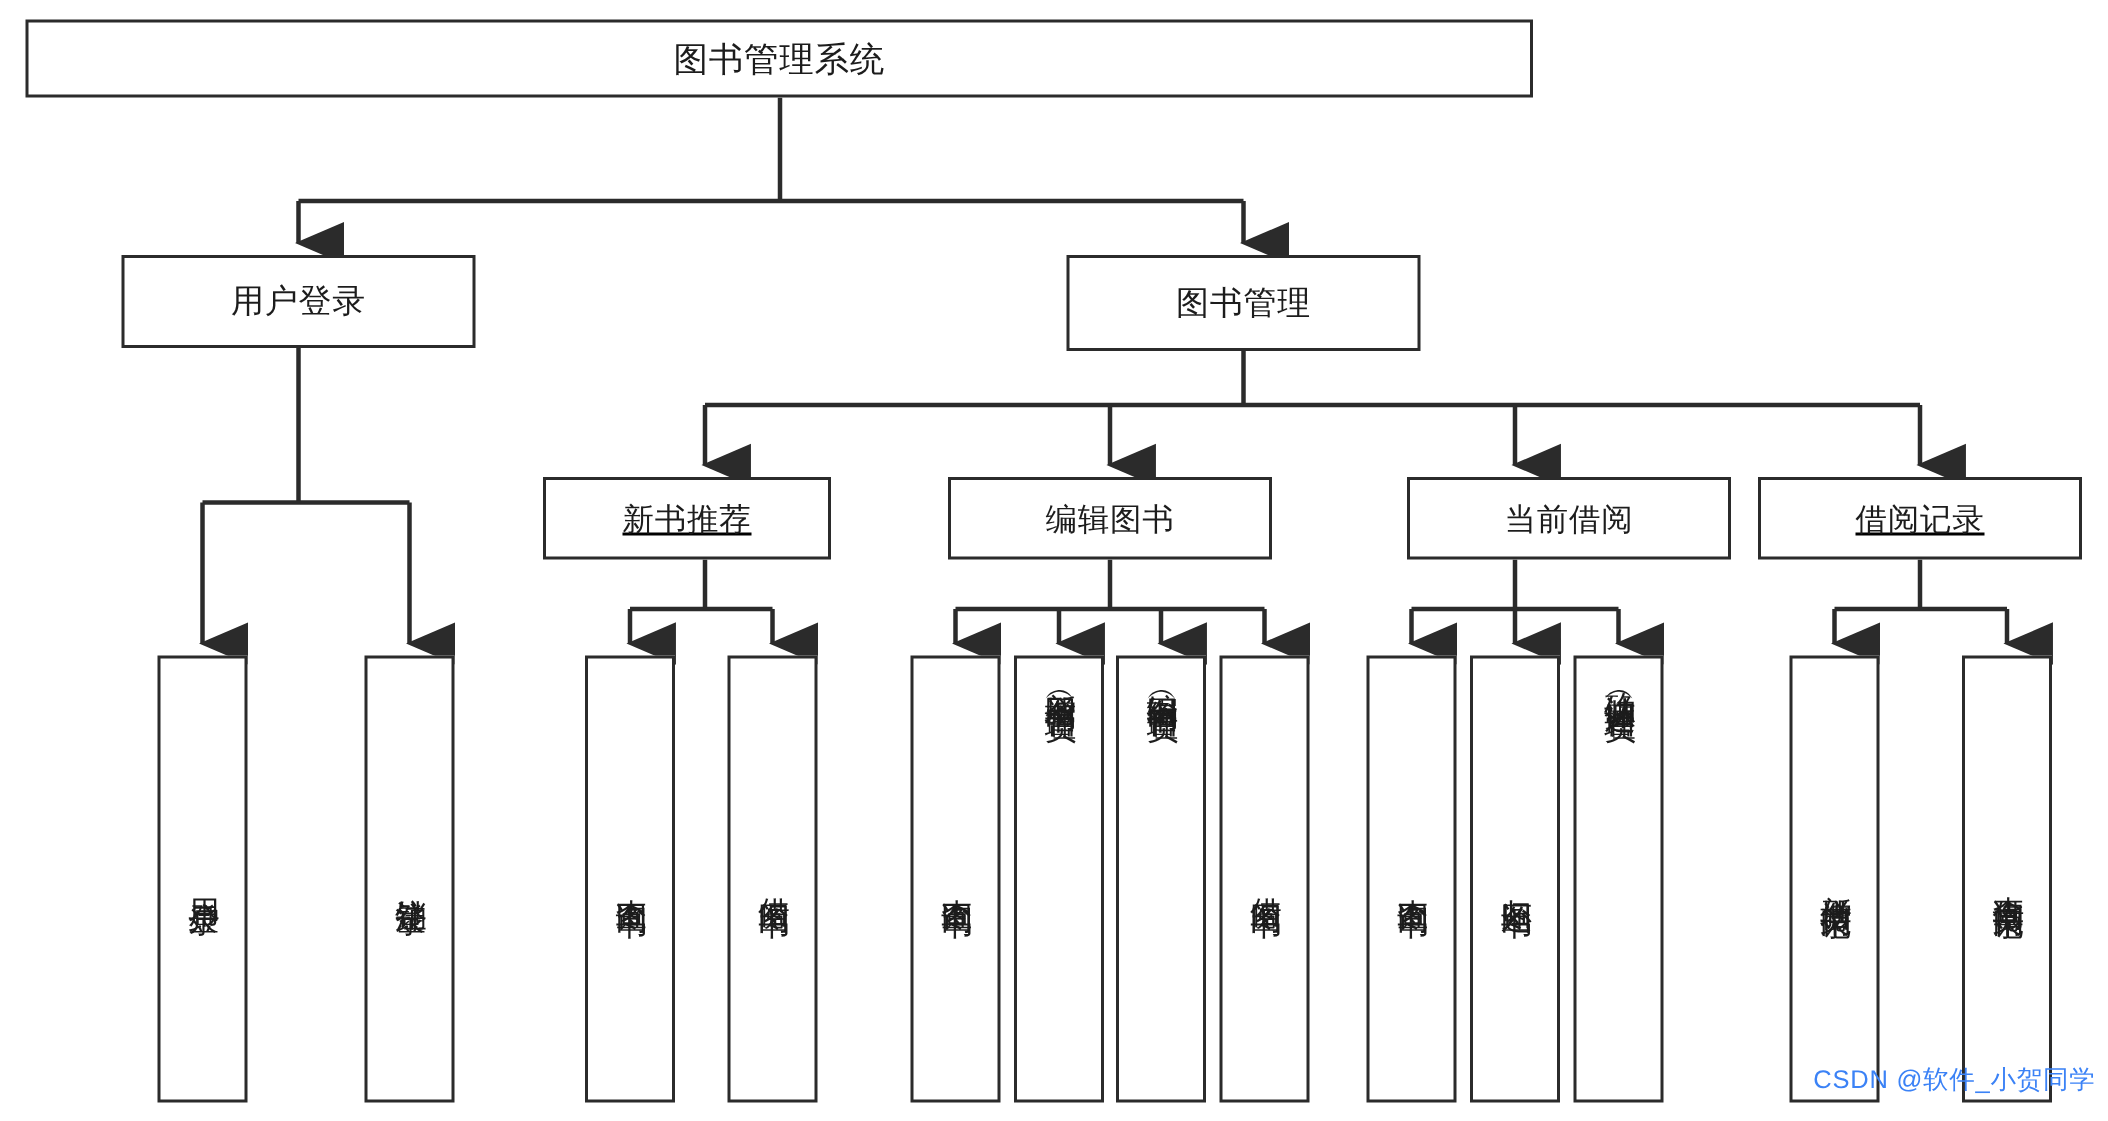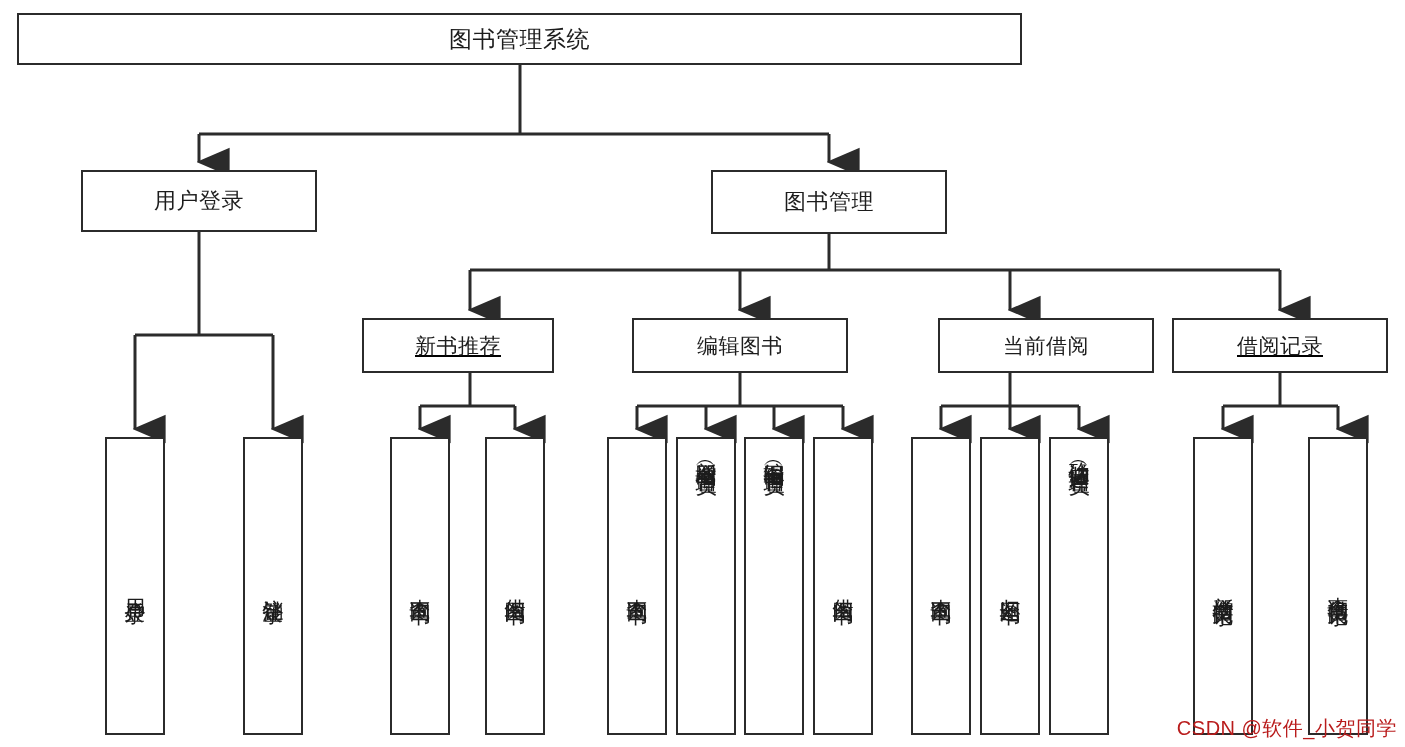--- a/index.html
+++ b/index.html
@@ -47,23 +47,23 @@
     font-size:21px;
     line-height:1.05;
     letter-spacing:2px;
     white-space:nowrap;
   }
   .node-leaf.center-text{align-items:center;padding-top:0;}
 
   
   #watermark{
     position:absolute;
-    right:8px;bottom:5px;
-    font-size:20px;
-    color:#b91c1c;
+    right:8px;bottom:16px;
+    font-size:17px;
+    color:#3b82f6;
     letter-spacing:0.5px;
     user-select:none;
     white-space:nowrap;
   }
 </style>
 </head>
 <body>
 
 <div id="diagram-root">
 

